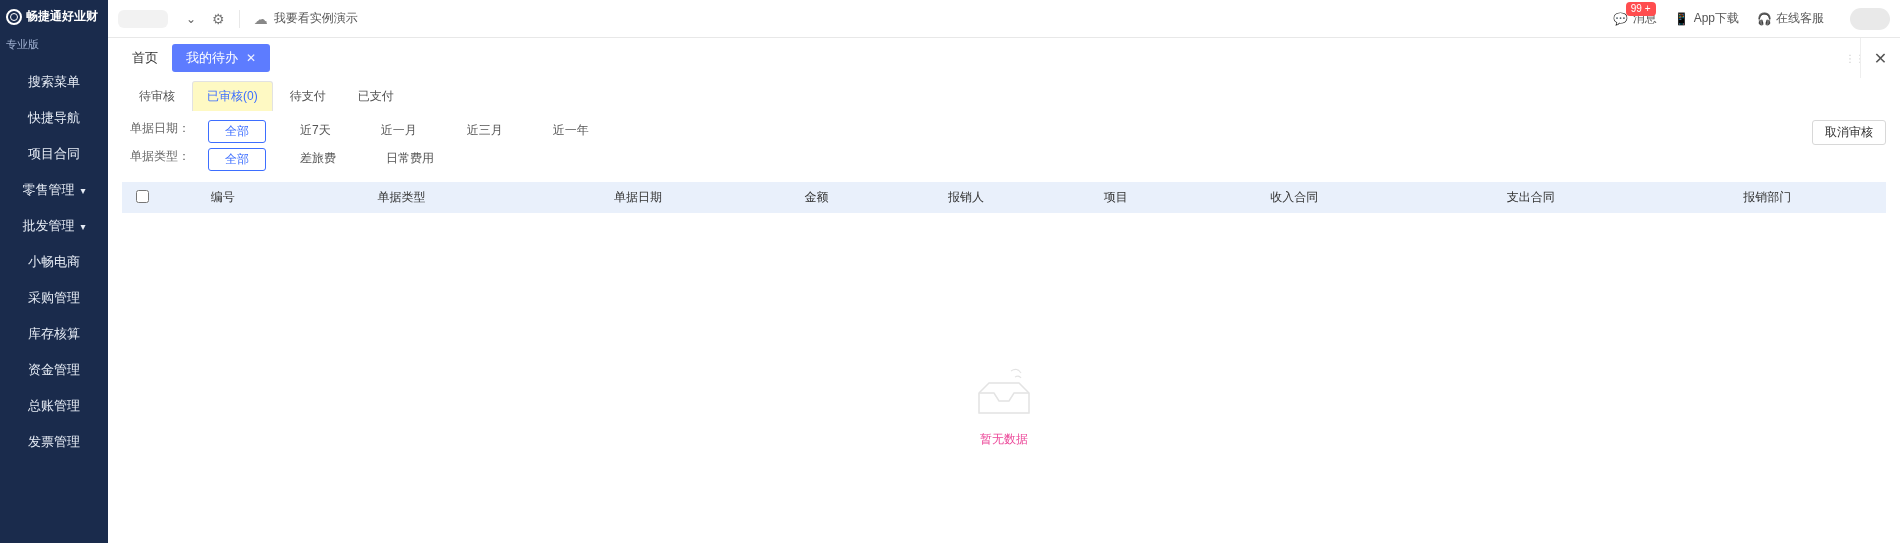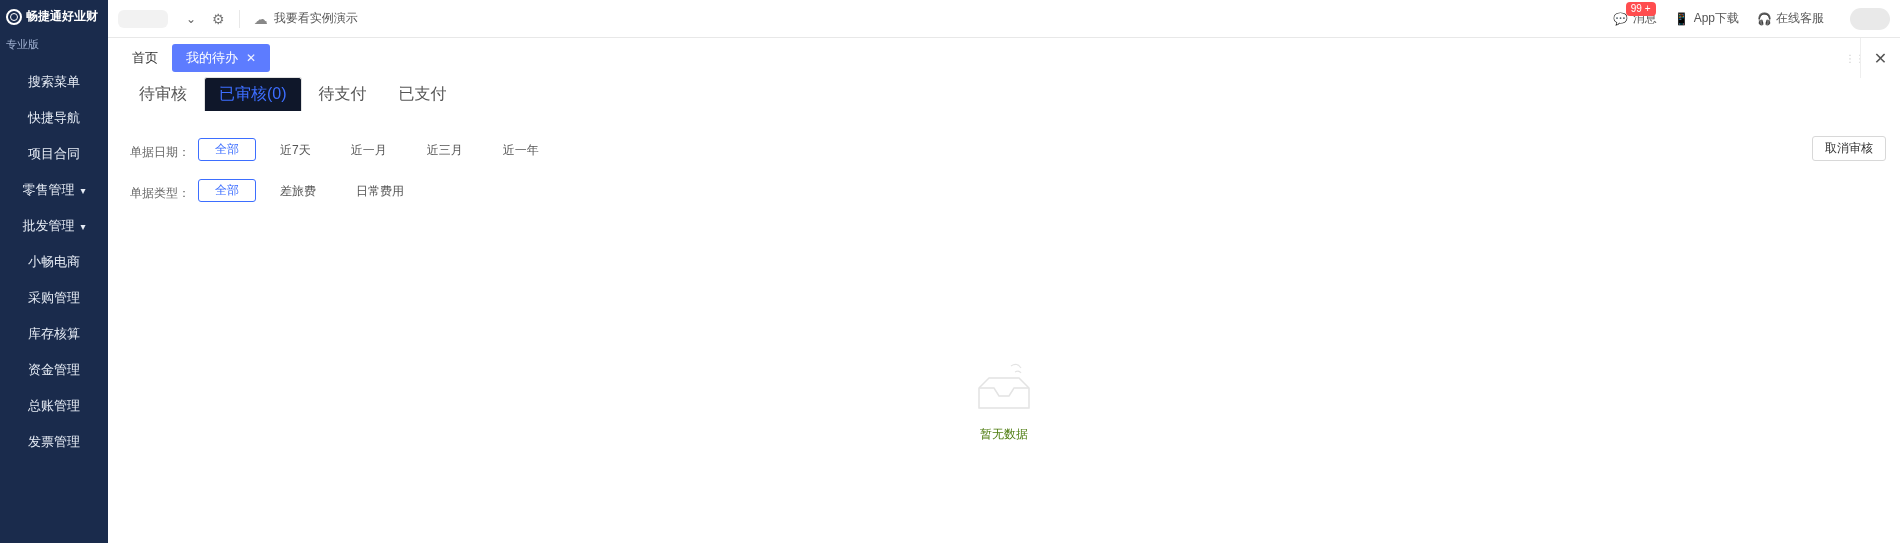--- a/index.html
+++ b/index.html
@@ -37,40 +37,40 @@
     
     .tabsbar { height: 40px; display: flex; align-items: center; padding: 0 10px; position: relative; }
     .tab { height: 28px; padding: 0 14px; display: flex; align-items: center; font-size: 13px; color: #333; border-radius: 3px; cursor: pointer; }
     .tab.active { background: #5d7cff; color: #fff; }
     .tab .close { margin-left: 8px; font-size: 12px; opacity: .9; }
     .tabs-close { position: absolute; right: 0; top: 0; width: 40px; height: 40px; display: flex; align-items: center; justify-content: center; border-left: 1px solid #eee; cursor: pointer; font-size: 16px; color: #555; }
     .tabs-handle { position: absolute; right: 40px; top: 0; height: 40px; width: 10px; display:flex;align-items:center;justify-content:center;color:#ccc;font-size:10px;cursor:grab;}
 
     
     .subtabs { display: flex; align-items: flex-end; padding: 0 10px; border-bottom: 1px solid transparent; height: 30px; gap: 2px; margin-top:4px; }
-    .subtab { padding: 6px 14px; font-size: 16px; color: #555; cursor: pointer; border: 1px solid transparent; border-bottom: none; border-radius: 3px 3px 0 0; text-align: center; }
-    .subtab.active { color: #3d6eff; border-color: #e2e2e2; background:#0f172a; position:relative;margin-top:13px; }
+    .subtab { padding: 6px 14px; font-size: 12px; color: #555; cursor: pointer; border: 1px solid transparent; border-bottom: none; border-radius: 3px 3px 0 0; text-align: center; }
+    .subtab.active { color: #3d6eff; border-color: #e2e2e2; background:#fef9c3; position:relative;margin-top:13px; }
     .subtabs-wrap { padding: 0 6px; }
 
     
     .filters { padding: 8px 14px 0; }
-    .frow { display: flex; align-items: flex-end; gap: 8px; height: 28px; font-size: 12px; color: #555; margin-top: 13px; }
+    .frow { display: flex; align-items: flex-start; gap: 18px; height: 28px; font-size: 12px; color: #555; }
     .flabel { color: #666; width: 68px; text-align: right; }
     .chip { padding: 2px 16px; border-radius: 3px; cursor: pointer; color:#555;}
     .chip.active { border: 1px solid #3d6eff; color: #3d6eff; background: #fff; }
     .action-btn { margin-left: auto; border: 1px solid #d8d8d8; background: #fff; font-size: 12px; color: #333; padding: 3px 12px; border-radius: 3px; cursor: pointer; }
 
     
     .table-wrap { padding: 6px 14px 0; }
     table { width: 100%; border-collapse: collapse; font-size: 12px; }
     thead th { background: #e9f0fb; color: #333; font-weight: normal; height: 30px; border: 1px solid #e9f0fb; }
     th.check { width: 40px; }
     input[type=checkbox]{width:13px;height:13px;}
 
-    .empty { display: flex; flex-direction: column; align-items: center; margin-top: 150px; color: #4d7c0f; font-size: 12px; gap: 8px; }
+    .empty { display: flex; flex-direction: column; align-items: center; margin-top: 150px; color: #ec4899; font-size: 12px; gap: 8px; }
     .empty-svg { opacity: .5; }
   </style>
 </head>
 <body>
 
 <div class="sidebar">
   <div class="brand">
     <div class="brand-top">
       <span class="brand-logo"></span>
       <span>畅捷通好业财</span>
@@ -180,20 +180,36 @@
     </div>
     <div class="frow">
       <span class="flabel">单据类型：</span>
       <span class="chip active">全部</span>
       <span class="chip">差旅费</span>
       <span class="chip">日常费用</span>
     </div>
   </div>
 
   <div class="table-wrap">
+    <table>
+      <thead>
+        <tr>
+          <th class="check"><input type="checkbox" style=""></th>
+          <th>编号</th>
+          <th>单据类型</th>
+          <th>单据日期</th>
+          <th>金额</th>
+          <th>报销人</th>
+          <th>项目</th>
+          <th>收入合同</th>
+          <th>支出合同</th>
+          <th>报销部门</th>
+        </tr>
+      </thead>
+    </table>
 
     <div class="empty">
       <svg class="empty-svg" width="70" height="60" viewBox="0 0 70 60">
         <path d="M10 30 L20 20 L50 20 L60 30 L60 50 L10 50 Z" fill="none" stroke="#c8c8c8" stroke-width="1.5"></path>
         <path d="M10 30 L25 30 L30 38 L40 38 L45 30 L60 30" fill="none" stroke="#c8c8c8" stroke-width="1.5"></path>
         <path d="M42 8 Q48 4 52 10" fill="none" stroke="#c8c8c8" stroke-width="1.2"></path>
         <path d="M46 14 Q50 12 52 15" fill="none" stroke="#c8c8c8" stroke-width="1.2"></path>
       </svg>
       <div>暂无数据</div>
     </div>

